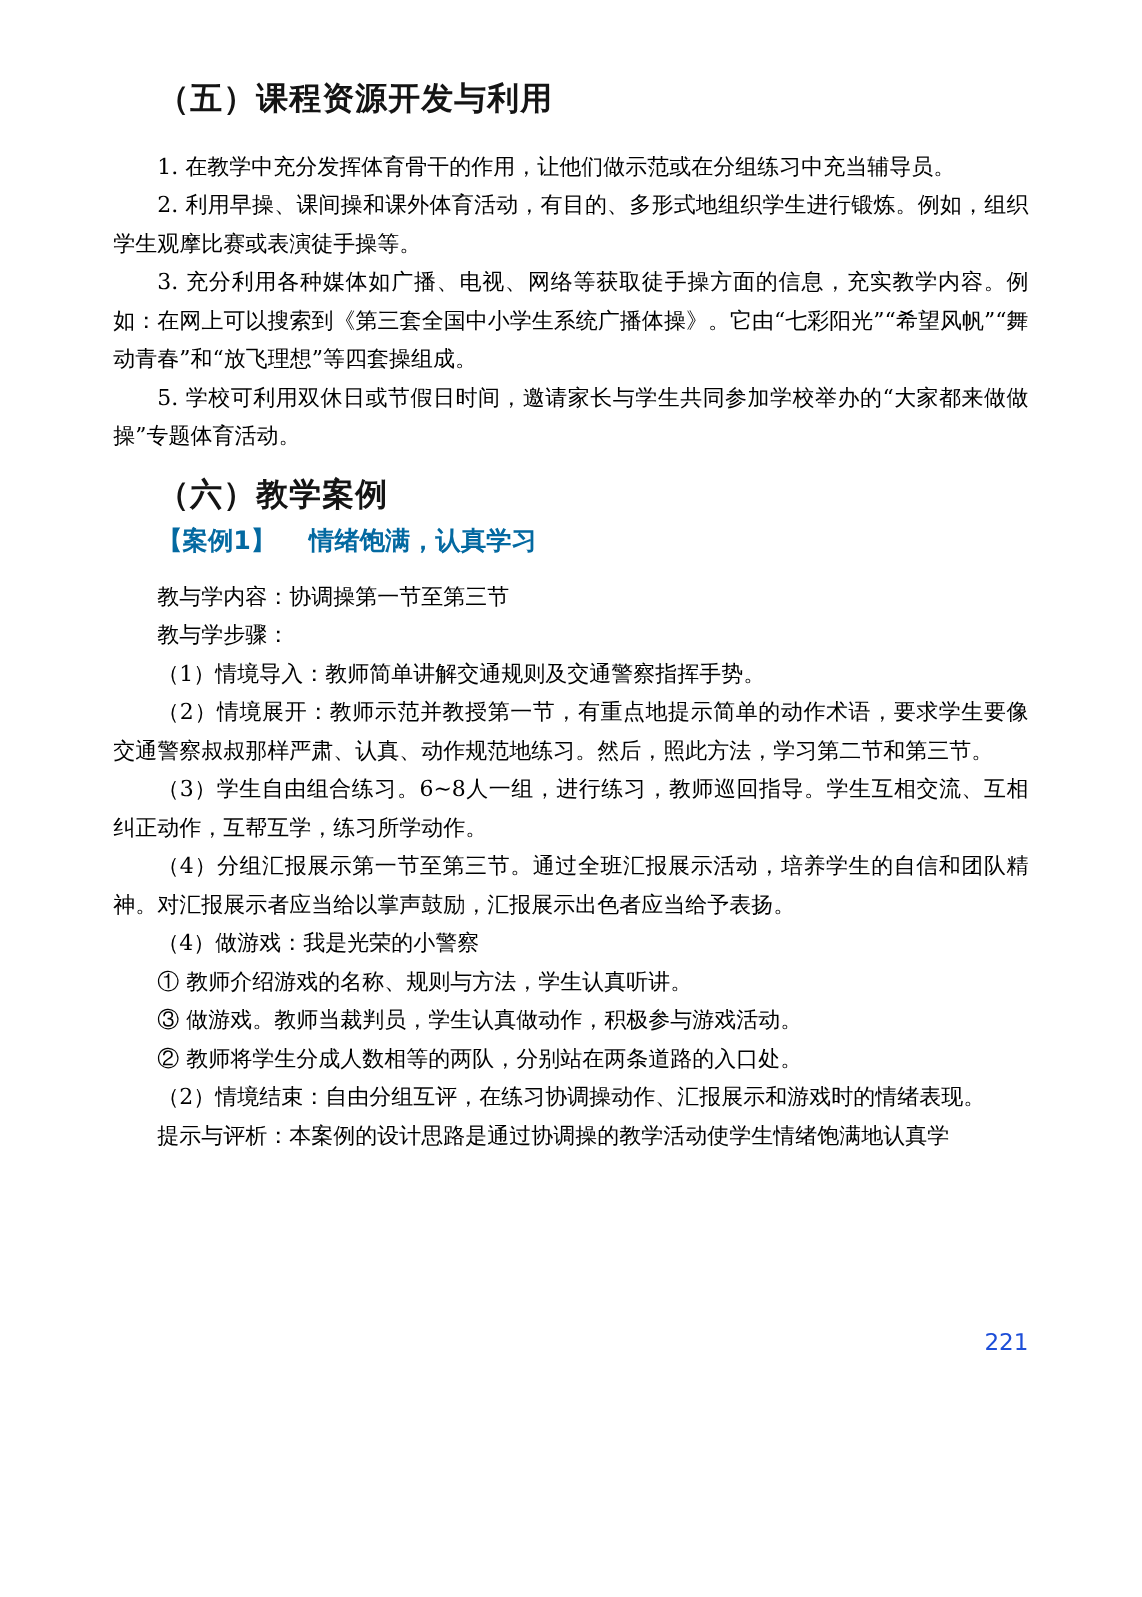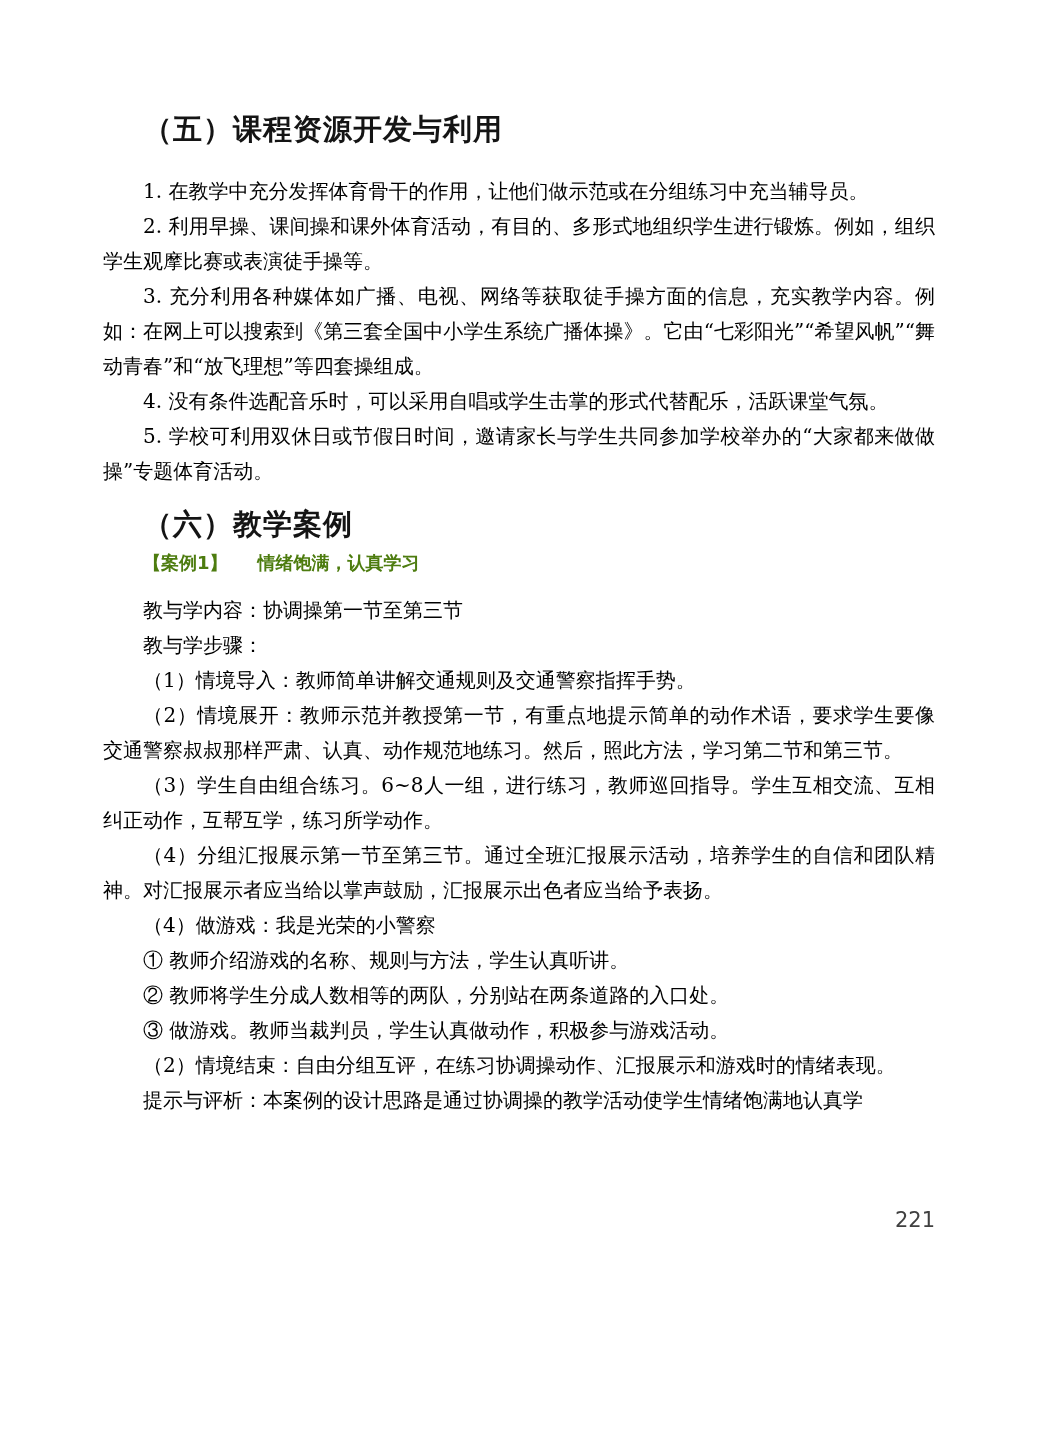--- a/index.html
+++ b/index.html
@@ -8,90 +8,89 @@
     background: #ffffff;
   }
   .page {
     position: relative;
     width: 1038px;
     height: 1300px;
     box-sizing: border-box;
     background: #ffffff;
     color: #1c1c1c;
     font-family: "DejaVu Serif", serif;
-    padding: 110px 103px 0 103px;
+    padding: 70px 103px 0 103px;
     overflow: hidden;
   }
   .section-heading {
     font-size: 29px;
     font-weight: 700;
     letter-spacing: 1px;
     margin: 0 0 24px 0;
     padding-left: 40px;
     color: #141414;
   }
   .section-heading.second {
     margin-top: 16px;
     margin-bottom: 6px;
   }
   .case-heading {
     font-family: "DejaVu Sans", sans-serif;
-    font-size: 18px;
+    font-size: 23px;
     font-weight: 700;
     margin: 0 0 18px 0;
     padding-left: 40px;
-    color: #4d7c0f;
+    color: #0369a1;
   }
   .case-heading .case-title {
     margin-left: 30px;
   }
   p.body {
     font-size: 20px;
     line-height: 35px;
     margin: 0;
     text-align: justify;
     text-indent: 2em;
     color: #000000;
   }
   .page-number {
     position: absolute;
     right: 103px;
     bottom: 68px;
     font-family: "DejaVu Sans", sans-serif;
     font-size: 21px;
-    color: #404040;
+    color: #1d4ed8;
   }
 </style>
 </head>
 <body>
 
 <div class="page">
 
   <h1 class="section-heading">（五）课程资源开发与利用</h1>
 
   <p class="body">1. 在教学中充分发挥体育骨干的作用，让他们做示范或在分组练习中充当辅导员。</p>
   <p class="body">2. 利用早操、课间操和课外体育活动，有目的、多形式地组织学生进行锻炼。例如，组织学生观摩比赛或表演徒手操等。</p>
   <p class="body">3. 充分利用各种媒体如广播、电视、网络等获取徒手操方面的信息，充实教学内容。例如：在网上可以搜索到《第三套全国中小学生系统广播体操》。它由“七彩阳光”“希望风帆”“舞动青春”和“放飞理想”等四套操组成。</p>
-  <p class="body">4. 没有条件选配音乐时，可以采用自唱或学生击掌的形式代替配乐，活跃课堂气氛。</p>
   <p class="body">5. 学校可利用双休日或节假日时间，邀请家长与学生共同参加学校举办的“大家都来做做操”专题体育活动。</p>
 
   <h1 class="section-heading second">（六）教学案例</h1>
 
   <h2 class="case-heading">
     <span>【案例1】</span><span class="case-title">情绪饱满，认真学习</span>
   </h2>
 
   <p class="body">教与学内容：协调操第一节至第三节</p>
   <p class="body">教与学步骤：</p>
   <p class="body">（1）情境导入：教师简单讲解交通规则及交通警察指挥手势。</p>
   <p class="body">（2）情境展开：教师示范并教授第一节，有重点地提示简单的动作术语，要求学生要像交通警察叔叔那样严肃、认真、动作规范地练习。然后，照此方法，学习第二节和第三节。</p>
   <p class="body">（3）学生自由组合练习。6~8人一组，进行练习，教师巡回指导。学生互相交流、互相纠正动作，互帮互学，练习所学动作。</p>
   <p class="body">（4）分组汇报展示第一节至第三节。通过全班汇报展示活动，培养学生的自信和团队精神。对汇报展示者应当给以掌声鼓励，汇报展示出色者应当给予表扬。</p>
   <p class="body">（4）做游戏：我是光荣的小警察</p>
   <p class="body">① 教师介绍游戏的名称、规则与方法，学生认真听讲。</p>
+  <p class="body">③ 做游戏。教师当裁判员，学生认真做动作，积极参与游戏活动。</p>
   <p class="body">② 教师将学生分成人数相等的两队，分别站在两条道路的入口处。</p>
-  <p class="body">③ 做游戏。教师当裁判员，学生认真做动作，积极参与游戏活动。</p>
   <p class="body">（2）情境结束：自由分组互评，在练习协调操动作、汇报展示和游戏时的情绪表现。</p>
   <p class="body">提示与评析：本案例的设计思路是通过协调操的教学活动使学生情绪饱满地认真学</p>
 
   <div class="page-number">221</div>
 
 </div>
 
 </body></html>

